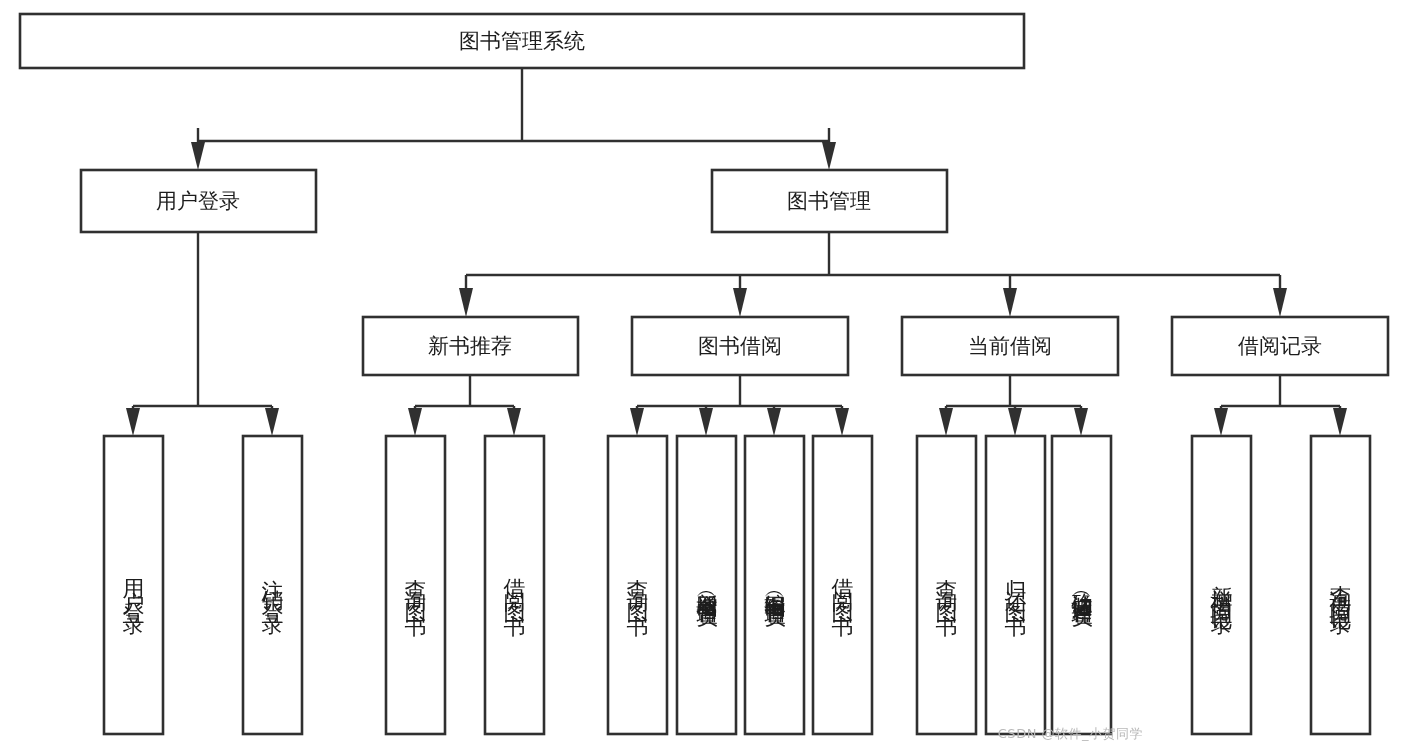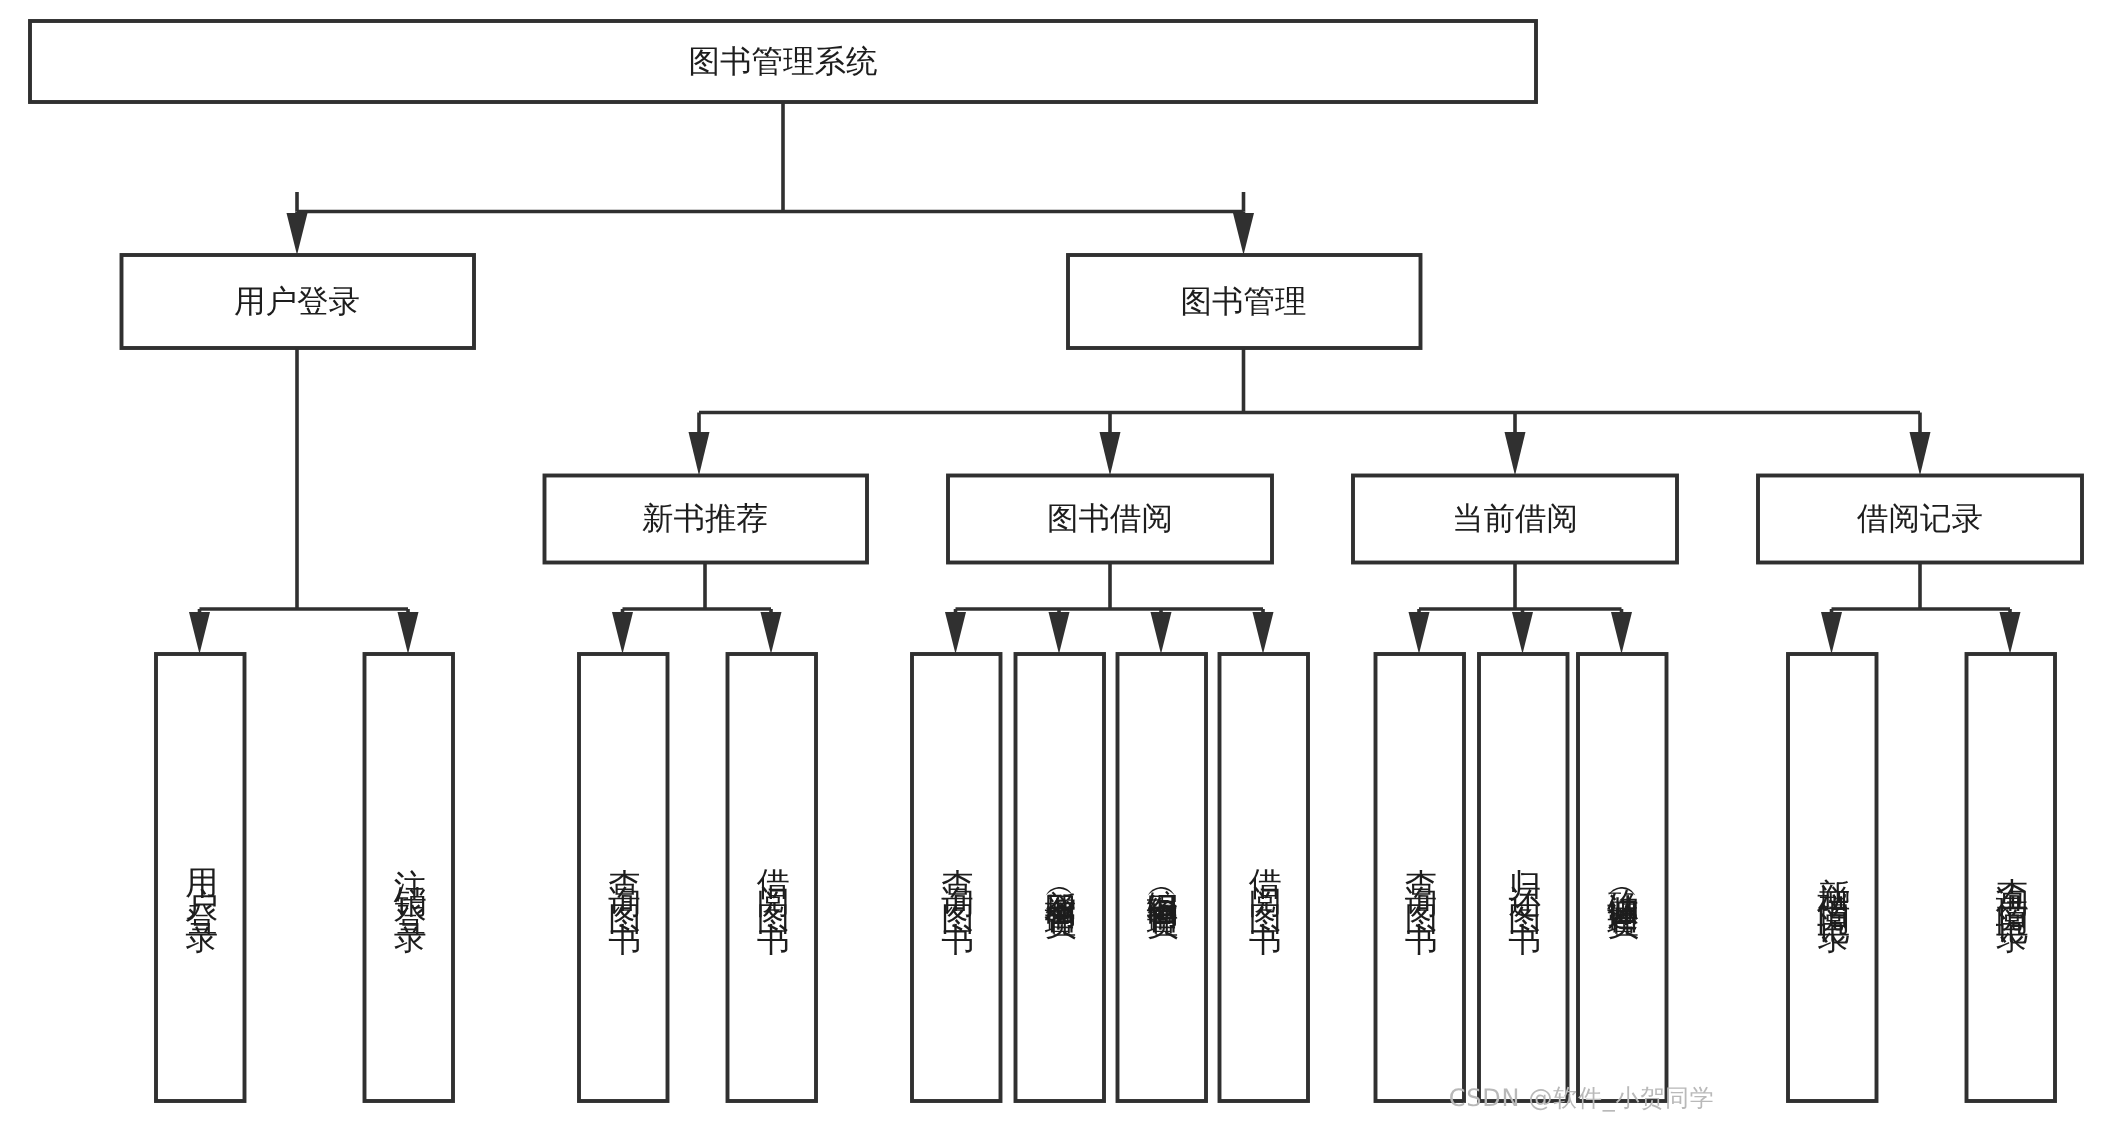--- a/index.html
+++ b/index.html
@@ -47,21 +47,21 @@
   }
   .arrow-head {
     fill: #303030;
     stroke: none;
   }
   .watermark {
     position: absolute;
     right: 8px;
     bottom: 4px;
     font-family: "DejaVu Sans", "Liberation Sans", sans-serif;
-    font-size: 16px;
+    font-size: 13px;
     color: #b9b9b9;
     white-space: nowrap;
     letter-spacing: 0.5px;
     pointer-events: none;
   }
 </style>
 </head>
 <body>
 
 <div id="diagram-root">

